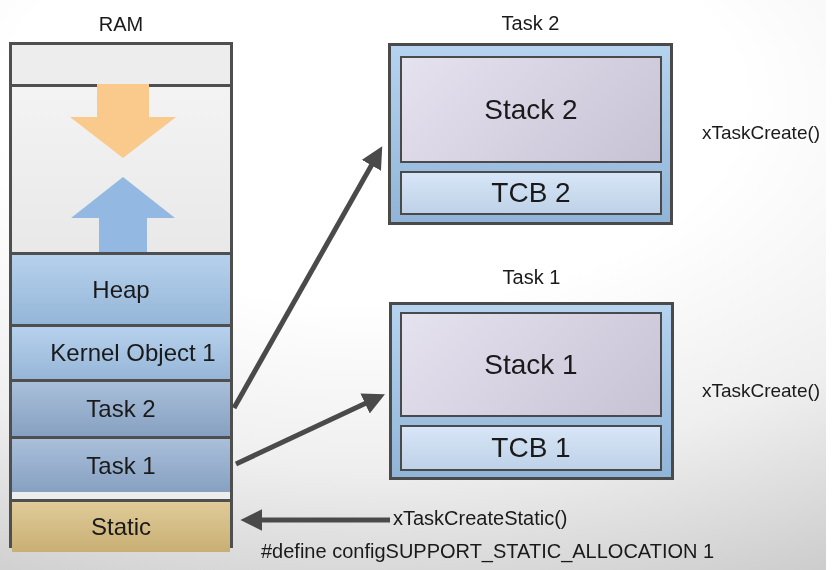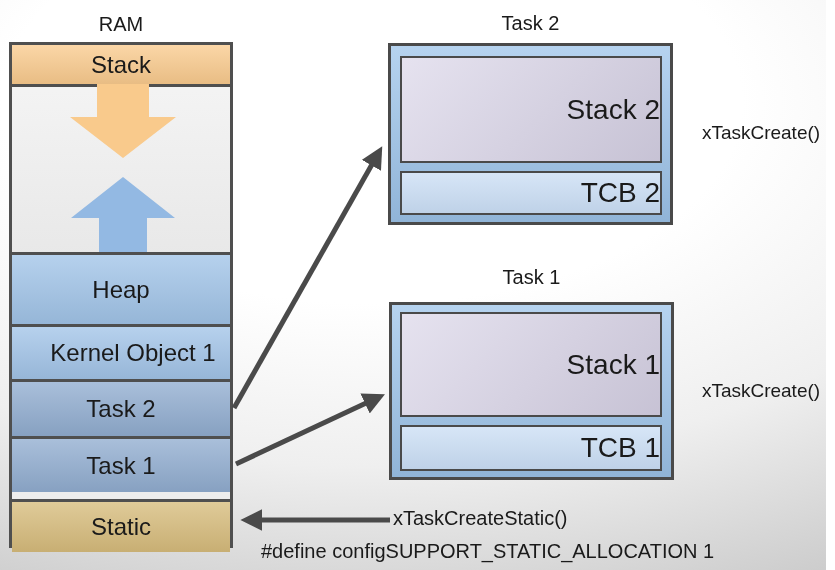--- a/index.html
+++ b/index.html
@@ -42,21 +42,21 @@
   #task2-title{left:388px;top:12px;}
   #task1-title{left:389px;top:266px;}
   .task-box{
     border:3px solid #4A4A4A;box-sizing:border-box;
     background-image:linear-gradient(rgba(255,255,255,.25), rgba(0,0,0,.08));
   }
   #task2-box{left:388px;top:43px;width:285px;height:182px;}
   #task1-box{left:389px;top:302px;width:285px;height:178px;}
   .inner-box{
     position:absolute;border:2px solid #4A4A4A;box-sizing:border-box;
-    font-size:28px;display:flex;align-items:center;justify-content:flex-end;
+    font-size:28px;display:flex;align-items:center;justify-content:center;
   }
   .stack-inner{background-image:linear-gradient(135deg, rgba(255,255,255,.35), rgba(0,0,0,.08));}
   .tcb-inner{background-image:linear-gradient(rgba(255,255,255,.25), rgba(0,0,0,.05));}
   #task2-stack{left:9px;top:10px;width:262px;height:107px;}
   #task2-tcb{left:9px;top:125px;width:262px;height:44px;}
   #task1-stack{left:8px;top:7px;width:262px;height:105px;}
   #task1-tcb{left:8px;top:120px;width:262px;height:46px;}
 
   
   .api-label{left:688px;width:146px;font-size:19px;text-align:center;}
@@ -68,23 +68,20 @@
   #arrow-layer{position:absolute;left:0;top:0;width:835px;height:570px;pointer-events:none;}
 </style>
 </head>
 <body>
 
 <div id="canvas">
 
   <div id="ram-title" class="abs ctr">RAM</div>
 
   <div id="ram-box" class="abs">
-    <div id="sec-stack" class="ram-sec ctr first" style="background-color: rgb(250, 203, 142);">
-      <span>Stack</span>
-    </div>
     <div id="sec-free" class="ram-sec" style="background-color: rgb(237, 237, 237);"></div>
     <div id="sec-heap" class="ram-sec ctr" style="background-color: rgb(161, 196, 232);">
       <span>Heap</span>
     </div>
     <div id="sec-kernel" class="ram-sec ctr" style="background-color: rgb(162, 196, 232);">
       <span>Kernel Object 1</span>
     </div>
     <div id="sec-task2" class="ram-sec ctr" style="background-color: rgb(145, 173, 208);">
       <span>Task 2</span>
     </div>

